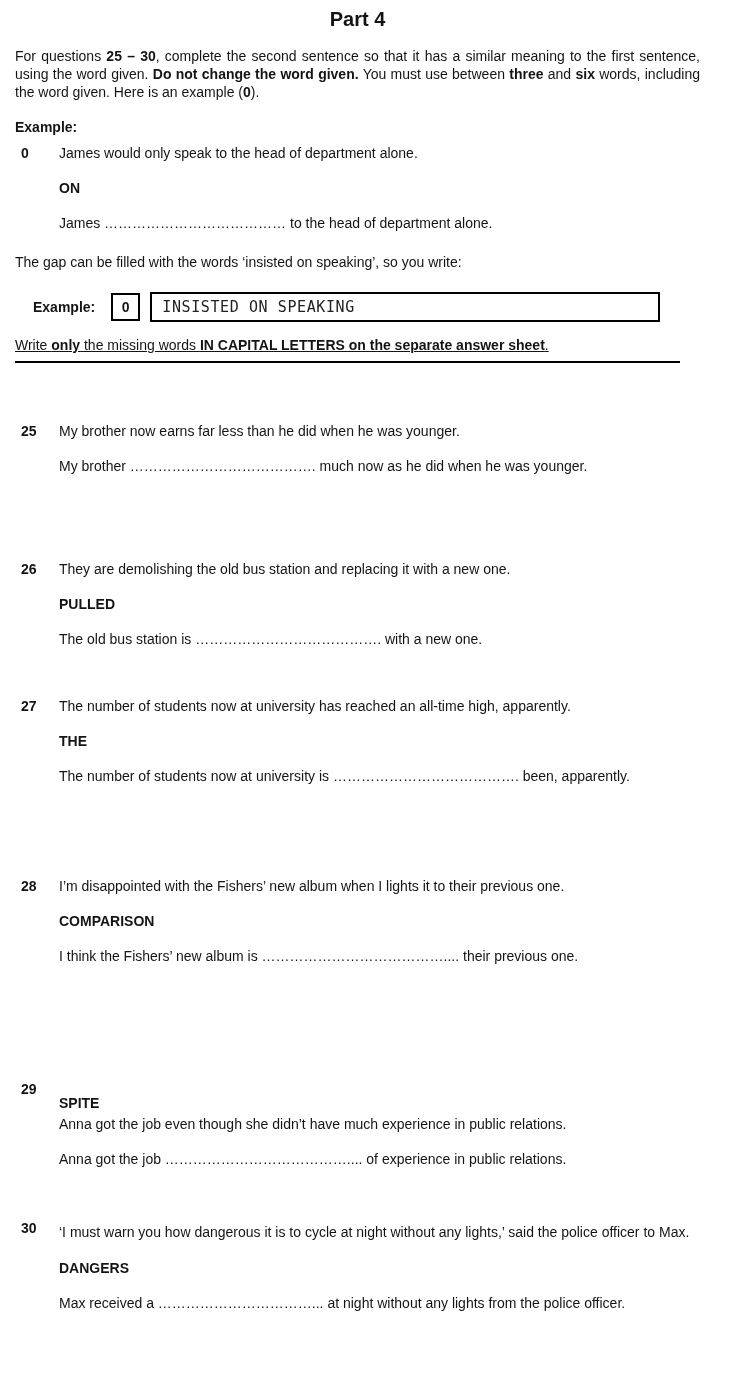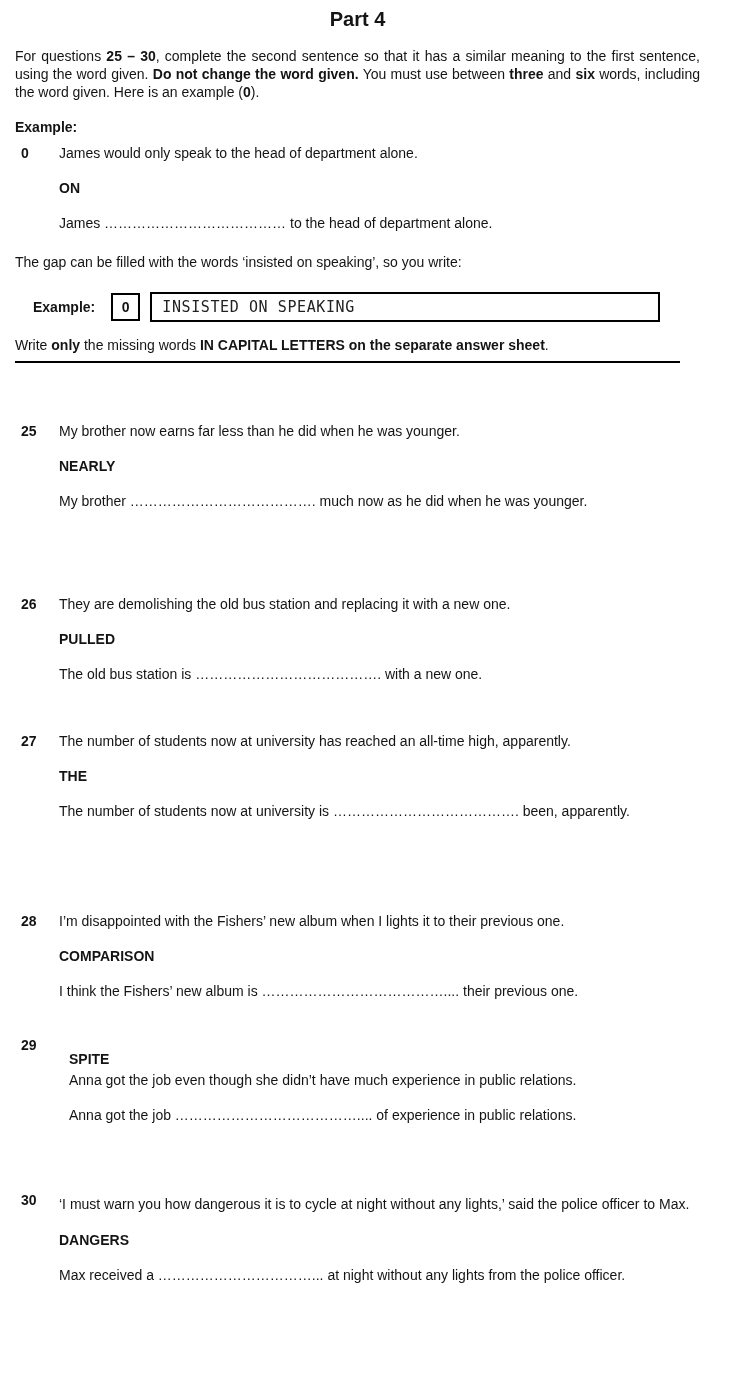--- a/index.html
+++ b/index.html
@@ -33,30 +33,30 @@
 
   .boxrow { margin-top:19px; padding-left:18px; display:flex; align-items:center; }
   .boxlabel { font-weight:bold; line-height:21px; }
   .box { border:2px solid #000; height:28px; box-sizing:border-box; display:flex;
          align-items:center; background:#fff; }
   .box-num { width:29px; justify-content:center; font-weight:bold; margin-left:16px; }
   .box-answer { width:510px; margin-left:10px; padding-left:10px;
          font-family:"DejaVu Sans Mono", monospace; font-size:15px;
          letter-spacing:0.6px; color:#222; height:30px; }
 
-  .write { margin:13px 0 0 0; line-height:21px; }
+  .write { margin:13px 0 0 0; line-height:21px;text-decoration:underline; }
 
   hr.rule { border:none; border-top:2px solid #000; margin:5px 20px 0 0; }
 
   #q25 { margin-top:58px; }
   #q26 { margin-top:82px; }
   #q27 { margin-top:46px; }
   #q28 { margin-top:89px; }
-  #q29 { margin-top:33px;gap:10px; }
-  #q30 { margin-top:64px; }
+  #q29 { margin-top:112px; }
+  #q30 { margin-top:48px; }
   #q30 .keyword { margin-top:12px; }
 </style>
 </head>
 <body>
 
 <div class="page">
 
   <div class="title">Part 4</div>
 
   <p class="intro"><span>For questions </span><span class="b">25 – 30</span><span>, complete the second sentence so that it has a similar meaning to the first sentence, using the word given.  </span><span class="b">Do not change the word given.</span><span>  You must use between </span><span class="b">three</span><span> and </span><span class="b">six</span><span> words, including the word given.  Here is an example (</span><span class="b">0</span><span>).</span></p>
@@ -81,21 +81,20 @@
   </div>
 
   <p class="write"><span>Write </span><span class="b">only</span><span> the missing words </span><span class="b">IN CAPITAL LETTERS on the separate answer sheet</span><span>.</span></p>
 
   <hr class="rule">
 
   <div class="q" id="q25">
     <div class="qnum">25</div>
     <div class="qbody">
       <div class="row sentence">My brother now earns far less than he did when he was younger.</div>
-      <div class="row keyword">NEARLY</div>
       <div class="row gapline">My brother …………………………………. much now as he did when he was younger.</div>
     </div>
   </div>
 
   <div class="q" id="q26">
     <div class="qnum">26</div>
     <div class="qbody">
       <div class="row sentence">They are demolishing the old bus station and replacing it with a new one.</div>
       <div class="row keyword">PULLED</div>
       <div class="row gapline">The old bus station is …………………………………. with a new one.</div>

